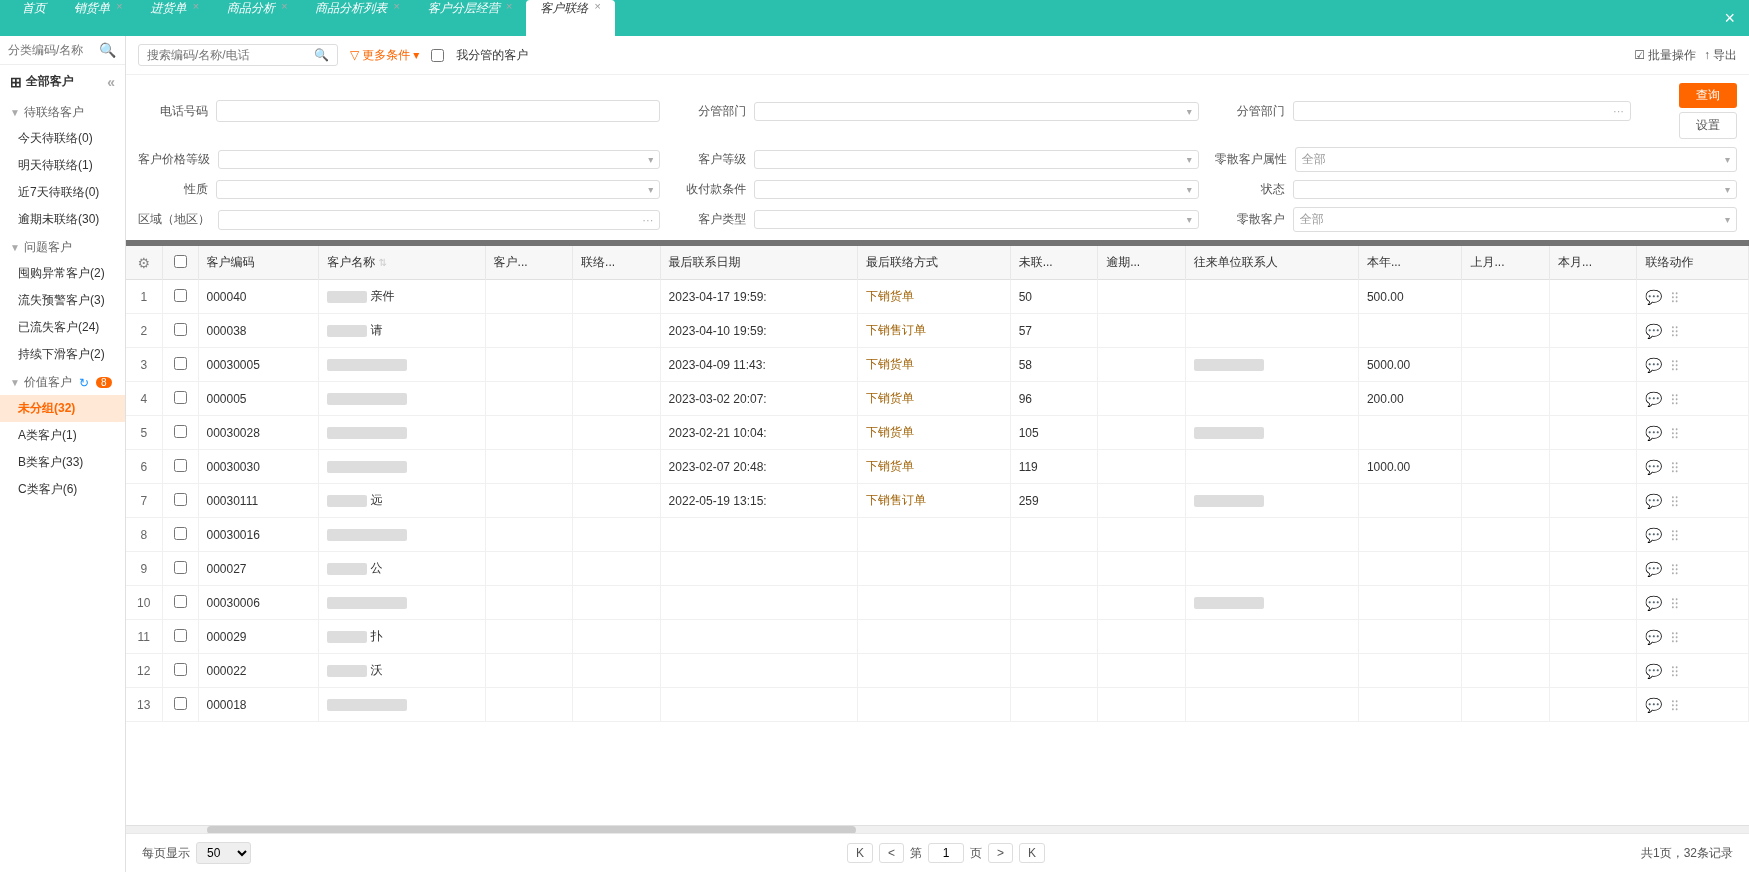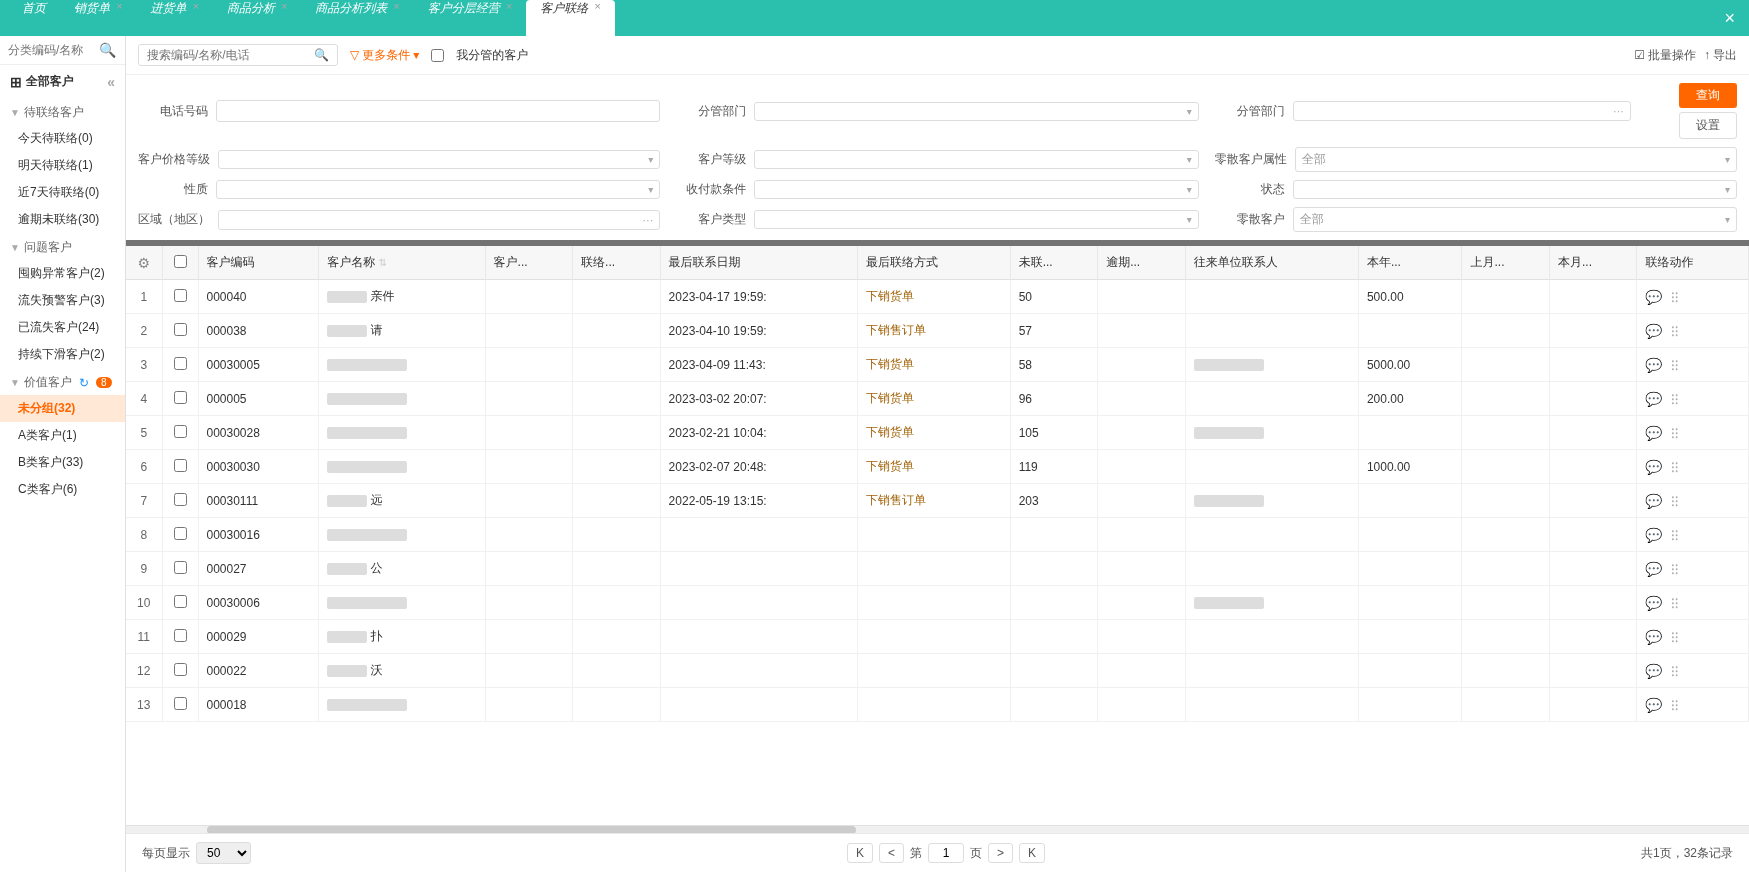--- a/index.html
+++ b/index.html
@@ -757,21 +757,21 @@
             </tr>
             <tr>
               <td>7</td>
               <td><input type="checkbox" style=""></td>
               <td>00030111</td>
               <td><span class="blurred-text" style="width: 40px;">████</span> 远</td>
               <td></td>
               <td></td>
               <td>2022-05-19 13:15:</td>
               <td><a class="link-text">下销售订单</a></td>
-              <td>203</td>
+              <td>259</td>
               <td></td>
               <td><span class="blurred-text" style="width: 70px;">████</span></td>
               <td></td>
               <td></td>
               <td></td>
               <td>
                 <div class="action-icons">
                   <span class="action-icon">💬</span>
                   <span class="action-icon">⁝⁝</span>
                 </div>

